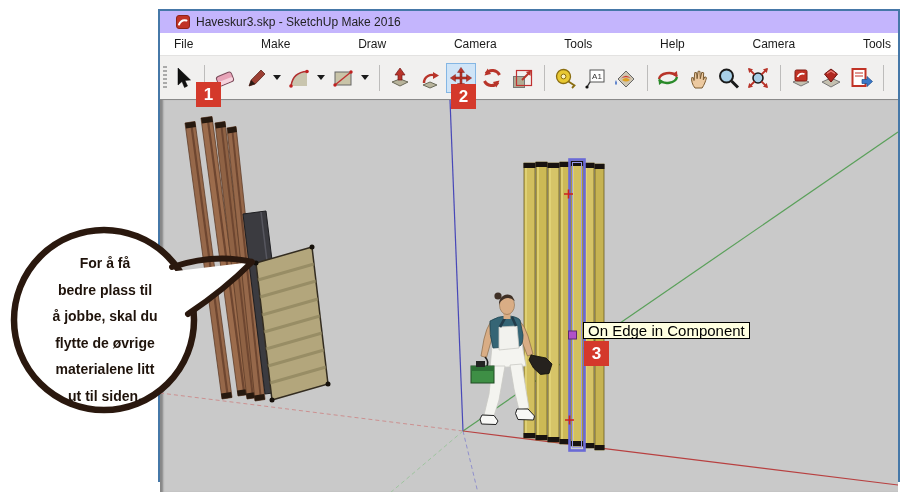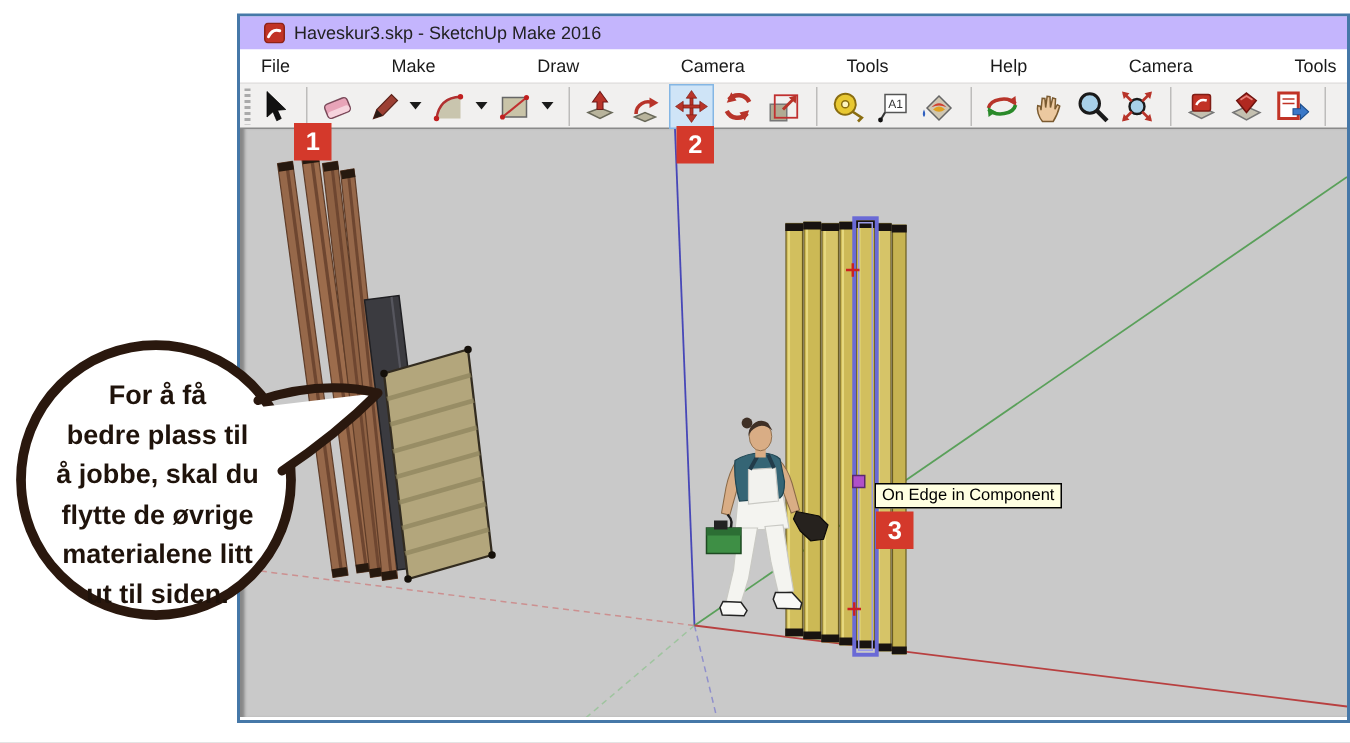--- a/index.html
+++ b/index.html
@@ -13,54 +13,54 @@
   .win{
     position:absolute;left:158px;top:9px;width:742px;height:473px;
     border:2px solid #4678a8;box-sizing:border-box;background:#fff;
   }
   .titlebar{height:22px;background:#c4b5fd;display:flex;align-items:center;padding-left:16px;}
   .titlebar .app-ico{width:14px;height:14px;margin-right:6px;flex:0 0 auto;}
   .titlebar .title{font-size:12px;color:#222;white-space:nowrap;}
   .menubar{height:22px;background:#fff;display:flex;align-items:center;padding-left:7px;justify-content:space-between;}
   .menubar .mi{font-size:12px;color:#1a1a1a;padding:2px 7px;cursor:default;}
   .toolbar{
-    height:31px;background:#f1f0ef;border-top:1px solid #e3e2e1;border-bottom:1px solid #8a8a8a;
+    height:45px;background:#f1f0ef;border-top:1px solid #e3e2e1;border-bottom:1px solid #8a8a8a;
     display:flex;align-items:center;padding-left:2px;box-sizing:border-box;position:relative;
   }
   .grip{width:4px;height:24px;margin:0 1px;
     background:repeating-linear-gradient(to bottom,#aaa 0 2px,transparent 2px 4px);}
   .tb{width:28px;height:28px;margin-right:2px;display:flex;align-items:center;justify-content:center;
     border:1px solid transparent;box-sizing:border-box;flex:0 0 auto;}
   .tb svg{width:24px;height:24px;display:block;}
   .tb.active{background:#cfe4f7;border:1px solid #84b6e4;width:30px;height:30px;}
   .dd{width:12px;height:28px;margin-right:2px;display:flex;align-items:center;justify-content:center;flex:0 0 auto;}
   .dd i{display:block;width:0;height:0;border-left:4px solid transparent;border-right:4px solid transparent;border-top:5px solid #1a1a1a;}
   .sep{width:1px;height:26px;background:#bdbcbb;margin:0 6px;flex:0 0 auto;}
   .viewport{
     position:relative;height:392px;background:#c9c9c9;overflow:hidden;
     box-shadow:inset 4px 0 2px -1px rgba(80,80,80,.55);
   }
   .viewport svg{position:absolute;left:0;top:0;}
   
   .tooltip{
     position:absolute;left:583px;top:322px;z-index:30;
     background:#ffffe1;border:1px solid #000;color:#000;
-    font-size:11px;line-height:13px;padding:1px 4px;white-space:nowrap;
+    font-size:15px;line-height:13px;padding:1px 4px;white-space:nowrap;
   }
   .callout{
     position:absolute;width:25px;height:25px;background:#d4392b;z-index:40;
     color:#fff;font-size:17px;font-weight:bold;display:flex;align-items:center;justify-content:center;
   }
   #callout-1{left:196px;top:82px;}
   #callout-2{left:451px;top:84px;}
   #callout-3{left:584px;top:341px;}
   .bubble-svg{position:absolute;left:0;top:220px;z-index:50;}
   .bubble-text{
     position:absolute;left:14px;top:250px;width:182px;z-index:51;
-    text-align:center;font-size:18px;line-height:26.5px;font-weight:600;color:#1f130b;
+    text-align:center;font-size:14px;line-height:26.5px;font-weight:600;color:#1f130b;
     white-space:pre-line;
   }
 </style>
 </head>
 <body>
 
 <div class="win">
 
   <div class="titlebar">
     <svg class="app-ico" viewBox="0 0 14 14">

